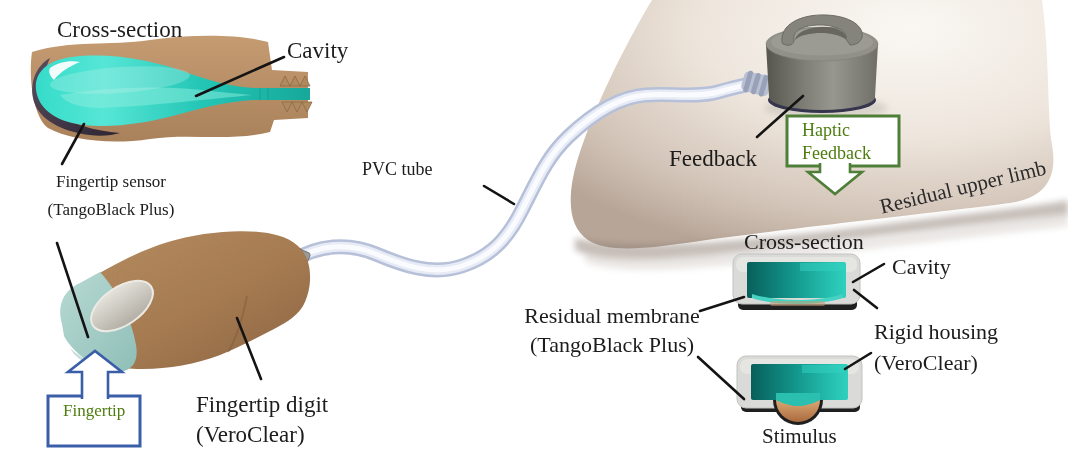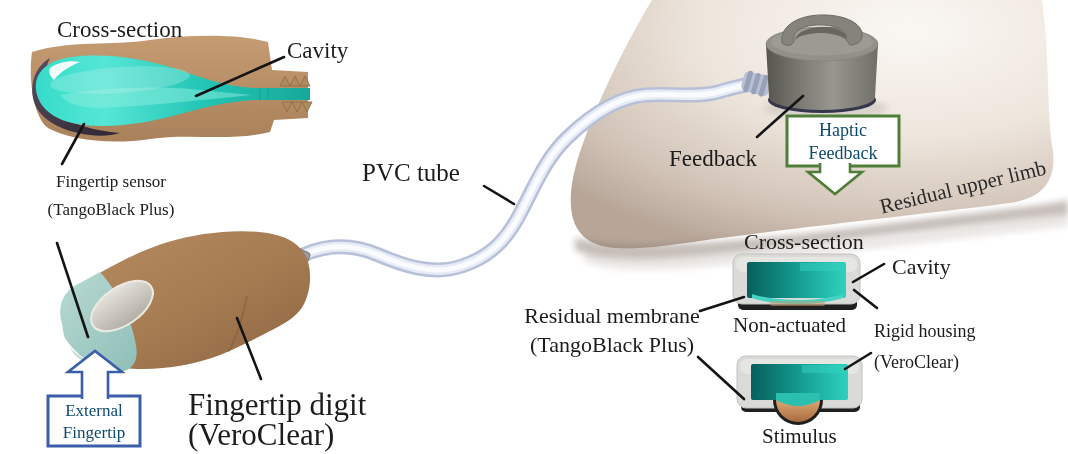--- a/index.html
+++ b/index.html
@@ -1,21 +1,21 @@
 <!DOCTYPE html>
 <html><head>
 <meta charset="utf-8">
 <style>
   html,body{margin:0;padding:0;background:#fff;}
   #canvas{position:relative;width:1068px;height:454px;background:#ffffff;overflow:hidden;
           font-family:"Liberation Serif","DejaVu Serif",serif;color:#1c1c1c;}
   #scene{position:absolute;left:0;top:0;}
   .lbl{position:absolute;white-space:nowrap;color:#1c1c1c;}
   .lbl.center{text-align:center;}
-  .boxtxt{position:absolute;text-align:center;color:#0c4a6e;}
+  .boxtxt{position:absolute;color:#4d7c0f;padding-left:15px;}
 </style>
 </head>
 <body>
 
 <div id="canvas">
 
 <svg id="scene" width="1068" height="454" viewBox="0 0 1068 454">
   <defs>
     <radialGradient id="limbGrad" cx="70%" cy="12%" r="95%">
       <stop offset="0%" stop-color="#faf7f3"></stop>
@@ -213,21 +213,21 @@
 
 <div class="lbl" style="left:57px;top:17px;font-size:23px">Cross-section</div>
 
 <div class="lbl" style="left:287px;top:38px;font-size:23px">Cavity</div>
 
 <div class="lbl center" style="left:2px;top:168px;width:218px;font-size:17px;line-height:28px">
   <div>Fingertip sensor</div>
   <div>(TangoBlack Plus)</div>
 </div>
 
-<div class="lbl" style="left:362px;top:159px;font-size:25px">PVC tube</div>
+<div class="lbl" style="left:362px;top:159px;font-size:18px">PVC tube</div>
 
 <div class="lbl center" style="left:648px;top:140px;width:130px;font-size:23px;line-height:37px">
   <div>Feedback</div>
 </div>
 
 <div class="boxtxt" style="left:787px;top:119px;width:112px;font-size:18px;line-height:23px">
   <div>Haptic</div>
   <div>Feedback</div>
 </div>
 
@@ -235,32 +235,30 @@
 
 <div class="lbl" style="left:744px;top:229px;font-size:22px">Cross-section</div>
 
 <div class="lbl" style="left:892px;top:254px;font-size:22px">Cavity</div>
 
 <div class="lbl center" style="left:492px;top:301px;width:240px;font-size:22px;line-height:29px">
   <div>Residual membrane</div>
   <div>(TangoBlack Plus)</div>
 </div>
 
-<div class="lbl" style="left:733px;top:313px;font-size:21px">Non-actuated</div>
-
-<div class="lbl" style="left:874px;top:316px;font-size:18px;line-height:31px">
+
+<div class="lbl" style="left:874px;top:316px;font-size:22px;line-height:31px">
   <div>Rigid housing</div>
   <div>(VeroClear)</div>
 </div>
 
 <div class="lbl" style="left:762px;top:424px;font-size:21px">Stimulus</div>
 
 <div class="boxtxt" style="left:48px;top:400px;width:92px;font-size:17px;line-height:22px">
-  <div>External</div>
   <div>Fingertip</div>
 </div>
 
-<div class="lbl" style="left:188px;top:390px;font-size:31px;line-height:30px">
+<div class="lbl" style="left:196px;top:390px;font-size:23px;line-height:30px">
   <div>Fingertip digit</div>
   <div>(VeroClear)</div>
 </div>
 
 </div>
 
 </body></html>

